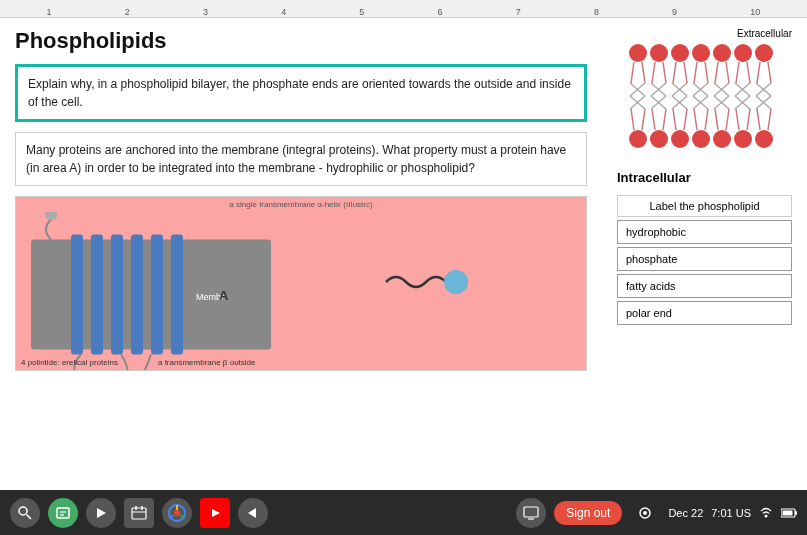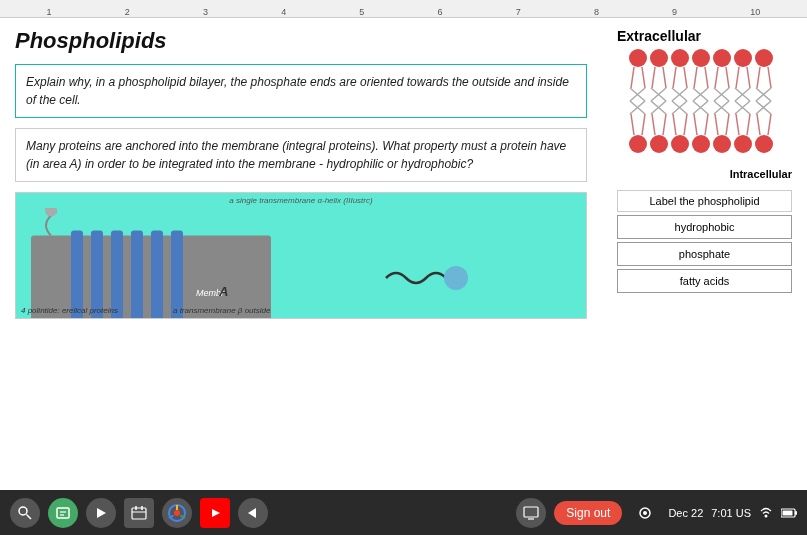--- a/index.html
+++ b/index.html
@@ -36,54 +36,53 @@
       width: 100%;
       height: calc(100% - 18px - 45px);
       background: white;
       padding: 10px 15px;
     }
 
     
     .left-panel {
       flex: 1;
       padding-right: 10px;
-      font-style: italic;
     }
 
     .page-title {
       font-size: 22px;
       font-weight: bold;
       margin-bottom: 10px;
       color: #111;
     }
 
     .question-box {
-      border: 1px solid #14b8a6;
+      border: 3px solid #14b8a6;
       padding: 8px 10px;
       margin-bottom: 10px;
       font-size: 12px;
       color: #222;
       line-height: 1.5;
     }
 
     .question-box2 {
       border: 1px solid #ccc;
       padding: 8px 10px;
       margin-bottom: 10px;
       font-size: 12px;
       color: #222;
       line-height: 1.5;
     }
 
     .diagram-area {
       border: 1px solid #ccc;
-      height: 127px;
+      height: 175px;
       position: relative;
       overflow: hidden;
-      background: #5eead4;
+      background: #fca5a5;
     }
 
     .diagram-caption {
       font-size: 8px;
       color: #555;
       position: absolute;
       top: 3px;
       left: 50%;
       transform: translateX(-50%);
       white-space: nowrap;
@@ -96,51 +95,51 @@
       left: 5px;
       width: 320px;
       height: 160px;
     }
 
     .bottom-captions {
       position: absolute;
       bottom: 3px;
       left: 5px;
       display: flex;
-      gap: 55px;
+      gap: 40px;
       font-size: 8px;
       color: #333;
     }
 
     
     .right-panel {
       width: 195px;
       display: flex;
       flex-direction: column;
       align-items: flex-end;
     }
 
     
     .bilayer-container {
       width: 175px;
       margin-bottom: 5px;
     }
 
     .bilayer-label {
+      text-align: right;
+      font-size: 10px;
+      font-weight: normal;
+      margin-bottom: 2px;
+    }
+
+    .bilayer-label-bottom {
       text-align: left;
-      font-size: 14px;
+      font-size: 13px;
       font-weight: bold;
-      margin-bottom: 2px;
-    }
-
-    .bilayer-label-bottom {
-      text-align: right;
-      font-size: 11px;
-      font-weight: bold;
-      margin-top: 2px;
+      margin-top: 9px;
     }
 
     .bilayer-svg {
       display: block;
       margin: 0 auto;
     }
 
     
     .label-section {
       width: 175px;
@@ -155,22 +154,22 @@
       font-size: 11px;
       font-weight: normal;
       margin-bottom: 3px;
     }
 
     .label-btn {
       display: block;
       width: 100%;
       background: white;
       border: 1px solid #999;
-      text-align: center;
-      padding: 5px 24px;
+      text-align: left;
+      padding: 5px 8px;
       font-size: 11px;
       margin-bottom: 3px;
       cursor: pointer;
     }
 
     
     .taskbar {
       width: 100%;
       height: 45px;
       background: #2a2a2a;
@@ -240,21 +239,21 @@
 <div class="main-content">
 
   <div class="left-panel">
     <div class="page-title">Phospholipids</div>
 
     <div class="question-box">
       <span>Explain why, in a phospholipid bilayer, the phosphate ends are oriented towards the outside and inside of the cell.</span>
     </div>
 
     <div class="question-box2">
-      <span>Many proteins are anchored into the membrane (integral proteins). What property must a protein have (in area A) in order to be integrated into the membrane - hydrophilic or hydrophobic?</span>
+      <span>Many proteins are anchored into the membrane (integral proteins). What property must a protein have (in area A) in order to be integrated into the membrane - hydrophilic or phospholipid?</span>
     </div>
 
     <div class="diagram-area">
       <span class="diagram-caption">a single transmembrane α-helix (IIIustrc)</span>
 
       <svg class="membrane-svg" viewBox="0 0 320 155">
 
         <rect x="10" y="25" width="240" height="110" fill="#888" rx="3"></rect>
 
         <rect x="50" y="20" width="12" height="120" fill="#4a7abf" rx="3"></rect>
@@ -374,20 +373,21 @@
         <circle cx="139" cy="98" r="9" fill="#d44"></circle>
       </svg>
       <div class="bilayer-label-bottom">Intracellular</div>
     </div>
 
     <div class="label-section">
       <div class="label-header">Label the phospholipid</div>
       <button class="label-btn">hydrophobic</button>
       <button class="label-btn">phosphate</button>
       <button class="label-btn">fatty acids</button>
+      <button class="label-btn">polar end</button>
     </div>
   </div>
 </div>
 
 <div class="taskbar">
 
   <div class="taskbar-icon" style="background:#555;">
     <svg width="16" height="16" viewBox="0 0 16 16">
       <circle cx="6" cy="6" r="4" fill="none" stroke="white" stroke-width="1.5"></circle>
       <line x1="9.5" y1="9.5" x2="14" y2="14" stroke="white" stroke-width="1.5"></line>

